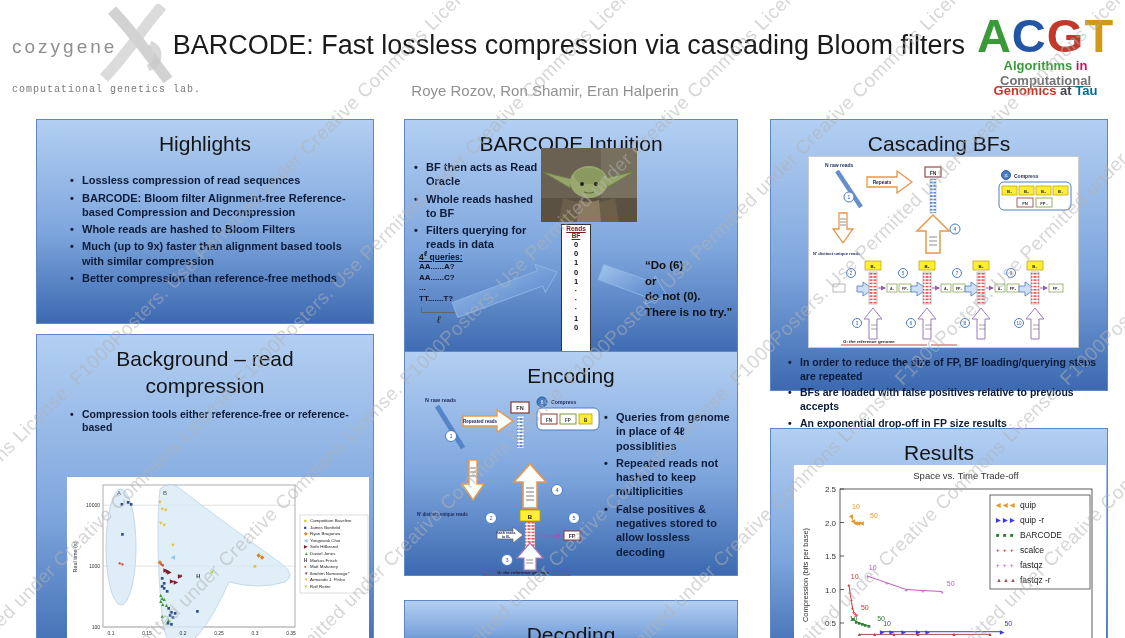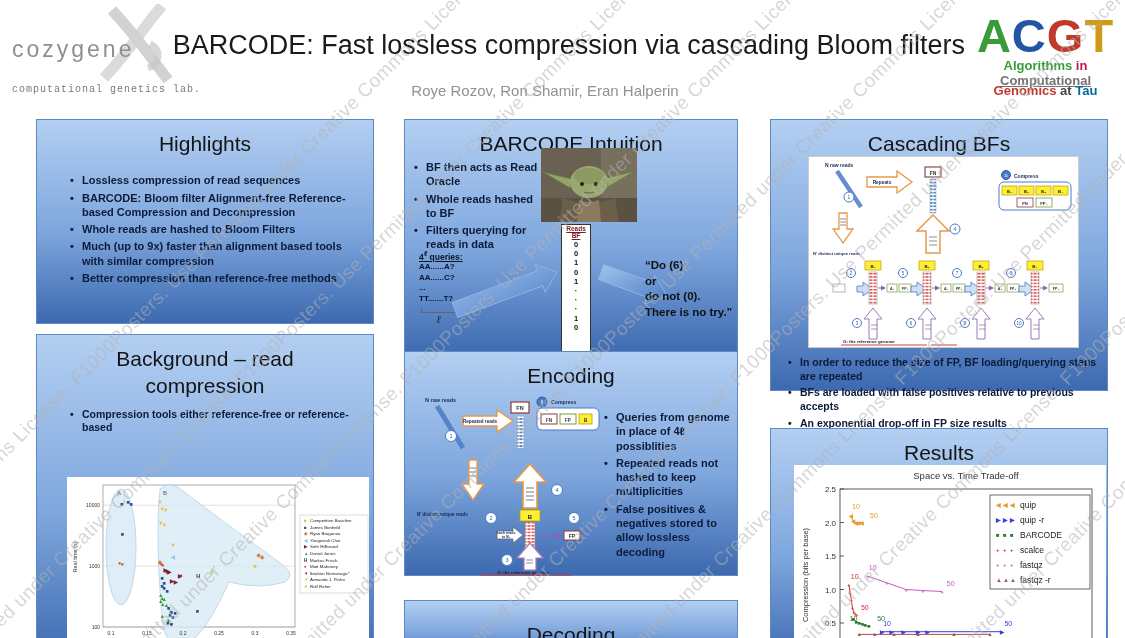--- a/index.html
+++ b/index.html
@@ -2,21 +2,21 @@
 <html><head>
 <meta charset="utf-8">
 <style>
   * { margin:0; padding:0; box-sizing:border-box; }
   html,body { background:#888; }
   #page {
     position:relative; width:1125px; height:638px; background:#ffffff;
     overflow:hidden; font-family:"Liberation Sans", sans-serif;
   }
   
-  .cozy-name { position:absolute; left:12px; top:36px; font-size:23px; color:#8f8f8f; letter-spacing:3px; }
+  .cozy-name { position:absolute; left:12px; top:36px; font-size:19px; color:#8f8f8f; letter-spacing:3px; }
   .cozy-sub  { position:absolute; left:12px; top:84px; font-size:10px; color:#7a7a7a; font-family:"Liberation Mono", monospace; letter-spacing:1px; }
   .xg-glyph  { position:absolute; left:98px; top:4px; }
   .main-title{ position:absolute; left:170px; top:30px; width:795px; text-align:right; font-size:27px; color:#1a1a1a; }
   .authors   { position:absolute; left:350px; top:82px; width:390px; text-align:center; font-size:15px; color:#919191; }
   .acgt      { position:absolute; left:958px; top:8px; width:175px; text-align:center; }
   .acgt-letters span { font-size:47px; font-weight:800; letter-spacing:1px; }
   .acgt-tag  { font-size:13px; font-weight:700; line-height:1.12; margin-top:-4px; }
   
   .panel {
     position:absolute;

